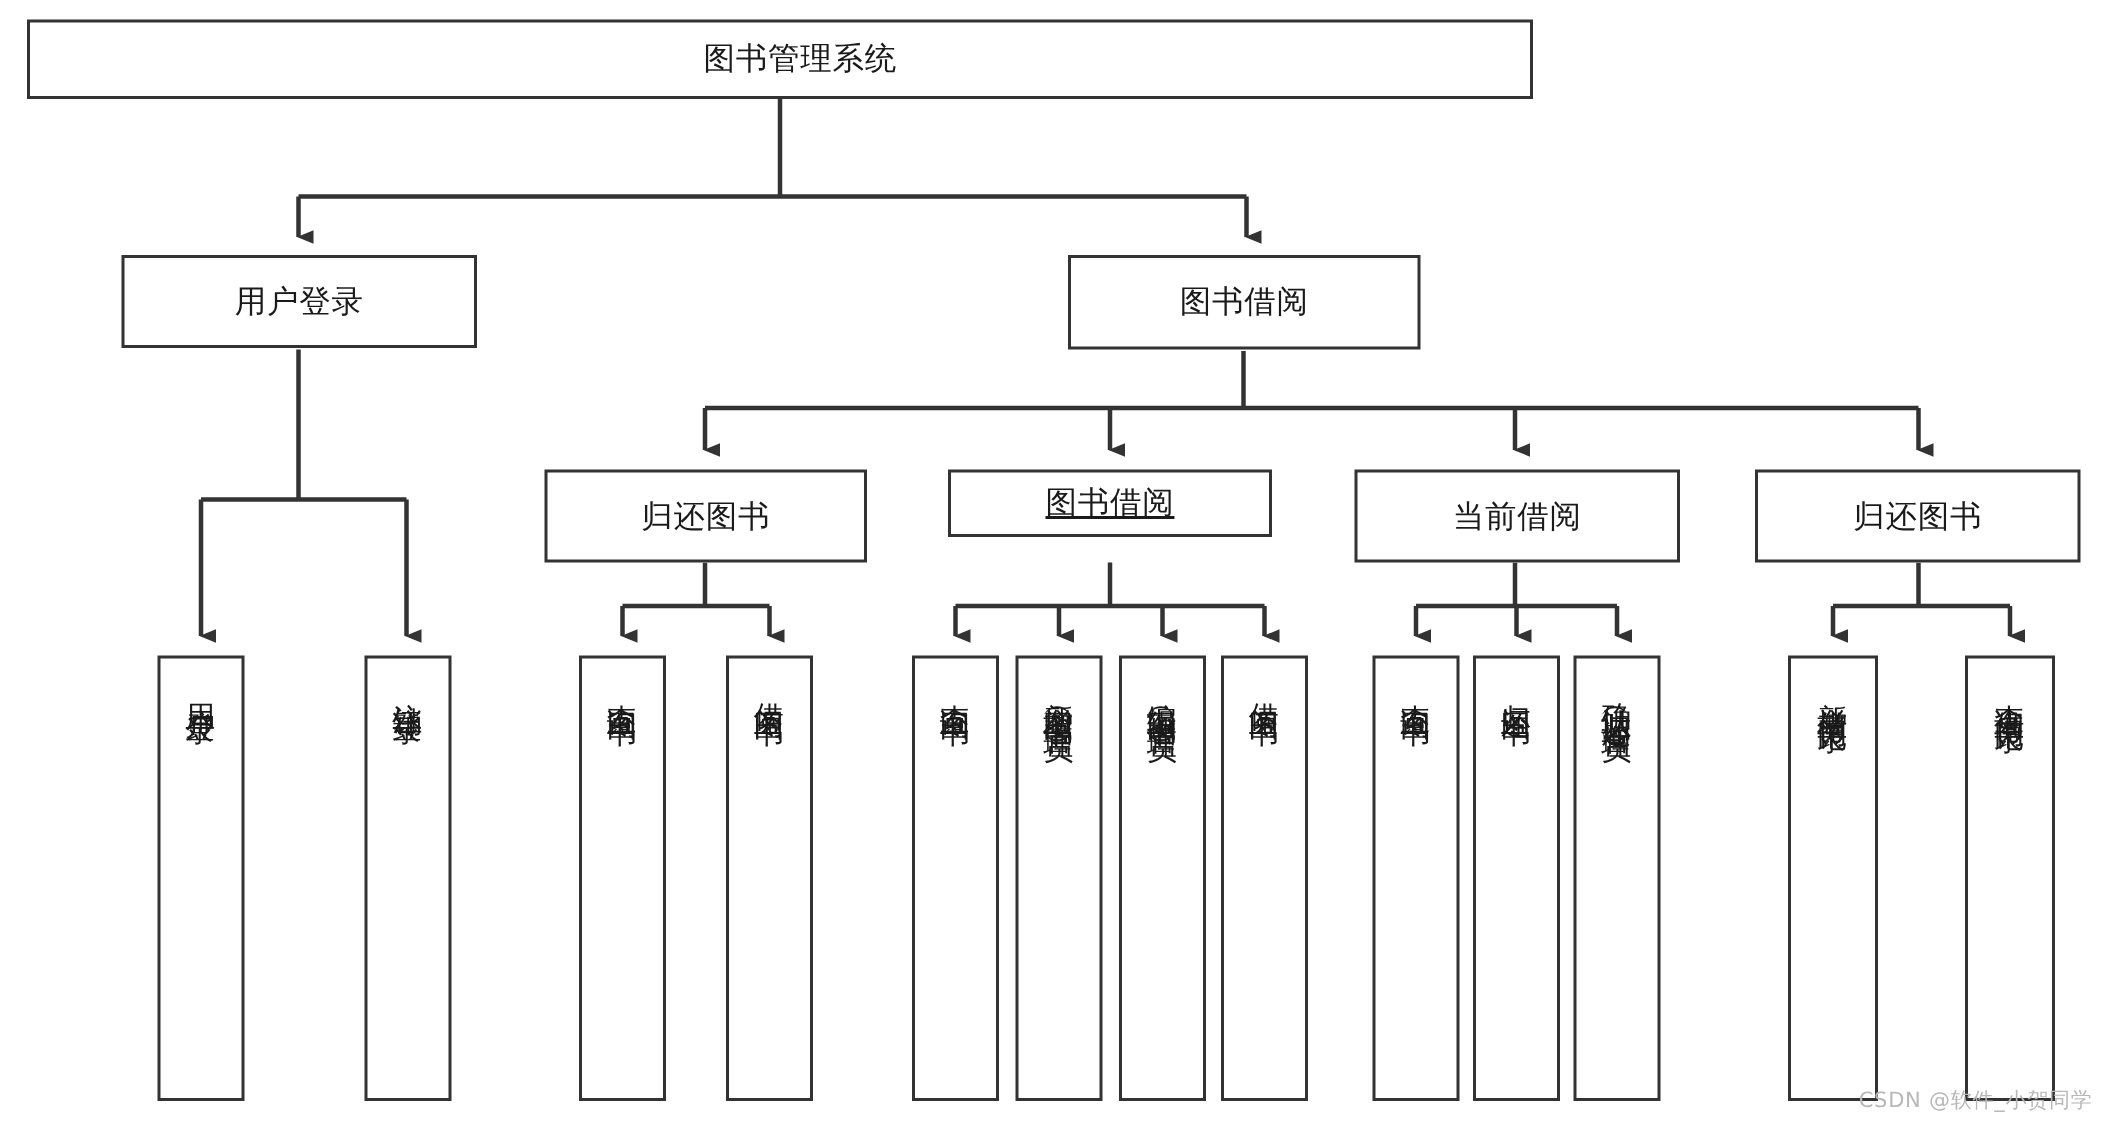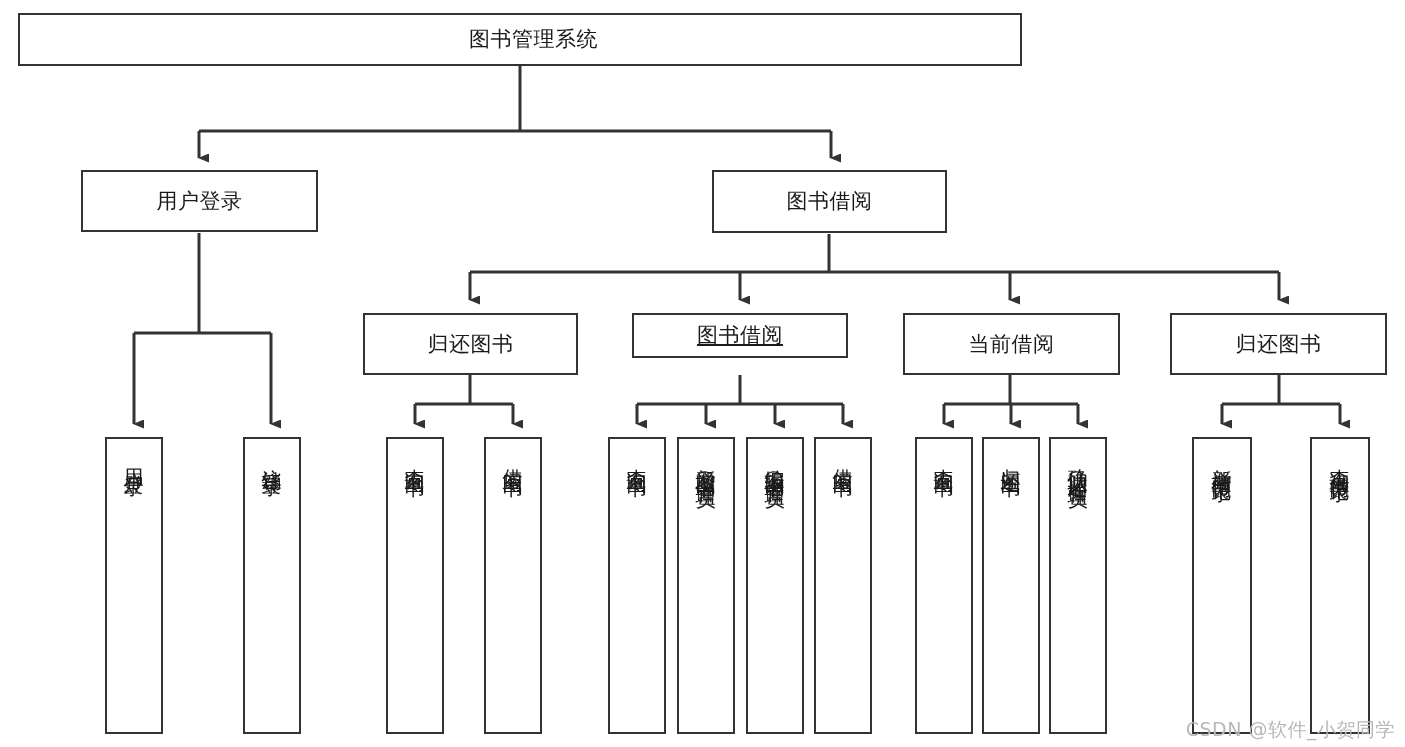--- a/index.html
+++ b/index.html
@@ -52,21 +52,21 @@
     writing-mode: vertical-rl;
     text-orientation: upright;
     font-size: 20px;
     letter-spacing: 3px;
     line-height: 1;
   }
   .watermark {
     position: absolute;
     right: 10px;
     bottom: 4px;
-    font-size: 19px;
+    font-size: 14px;
     color: #b8b8b8;
     letter-spacing: 0.5px;
     white-space: nowrap;
     font-family: "DejaVu Sans", "Liberation Sans", sans-serif;
   }
 </style>
 </head>
 <body>
 
 <div id="canvas">

